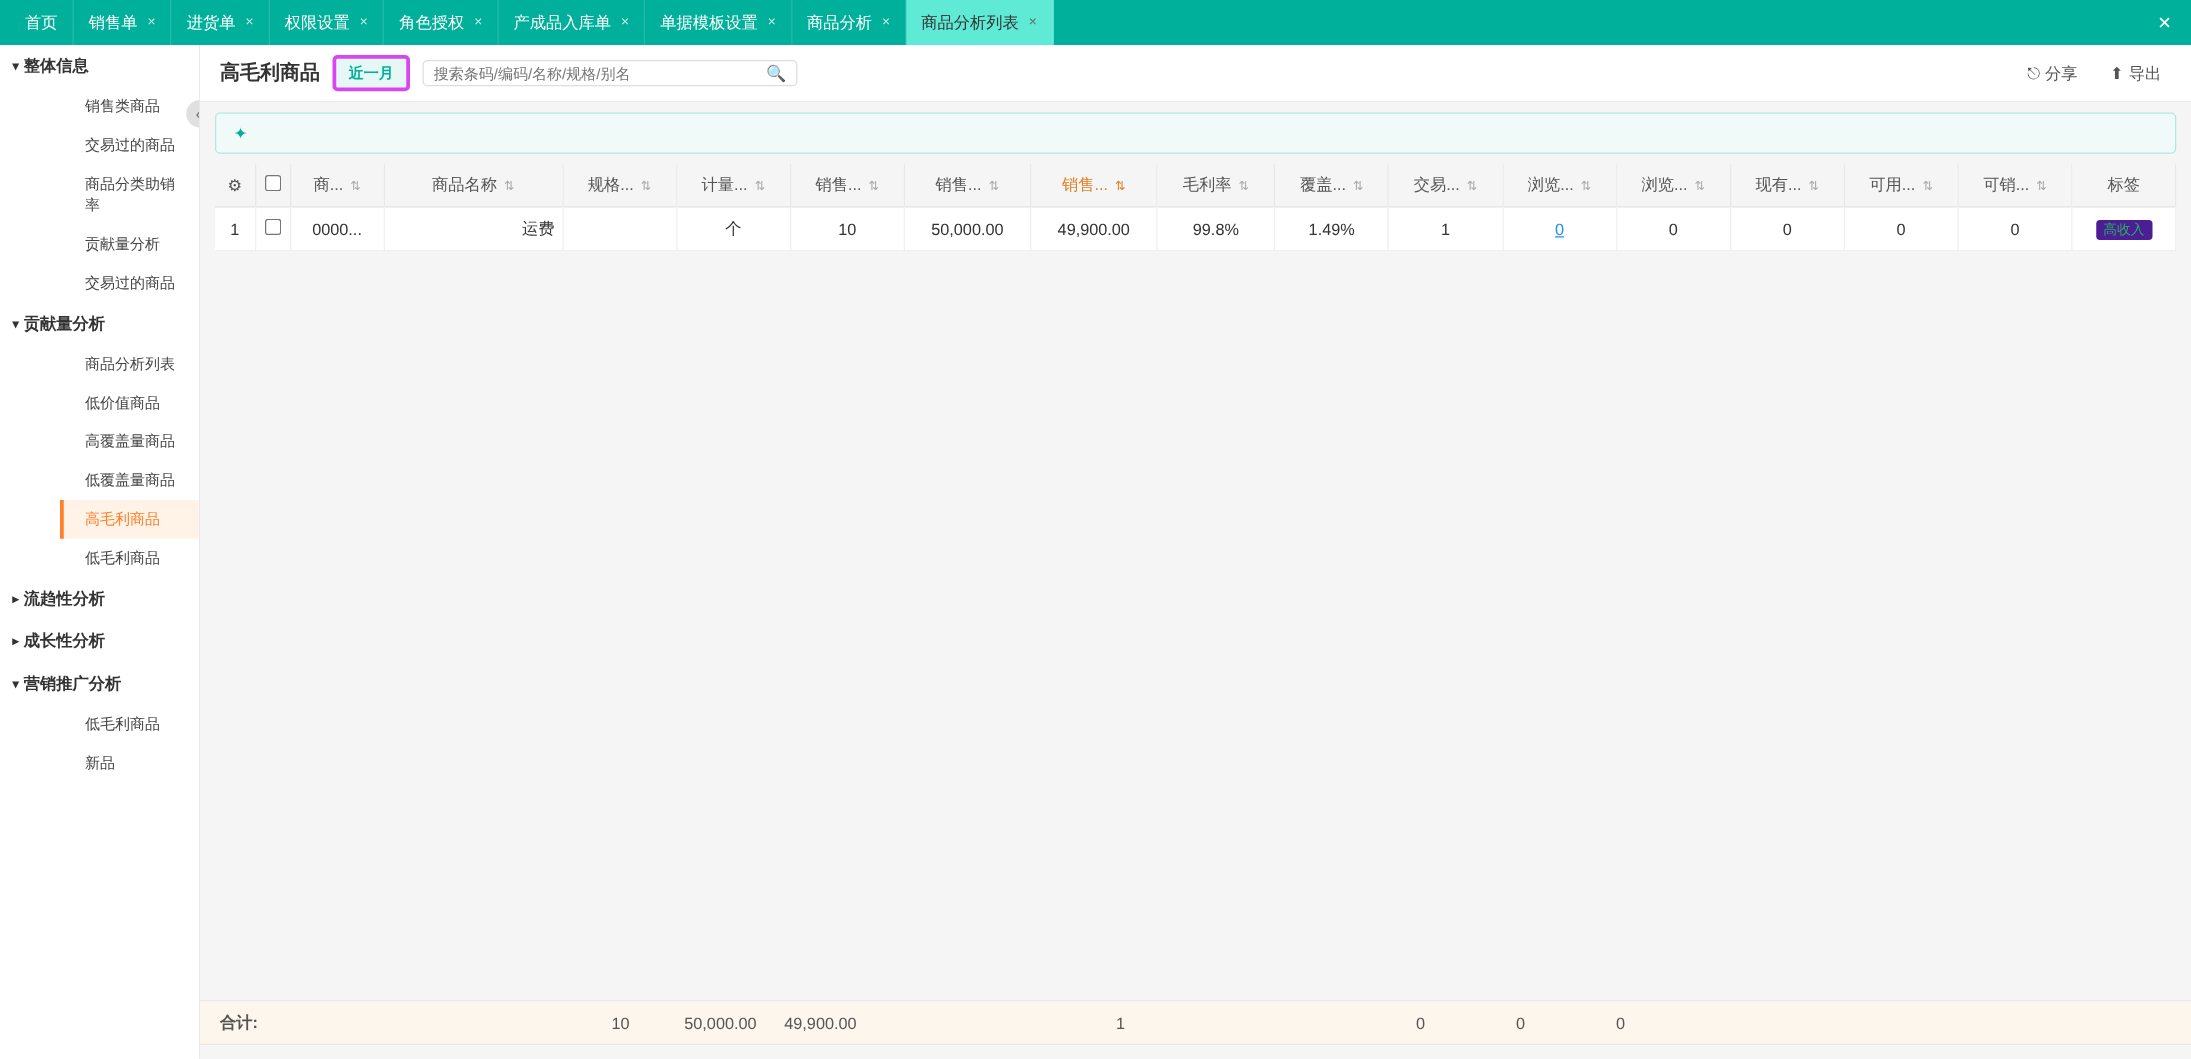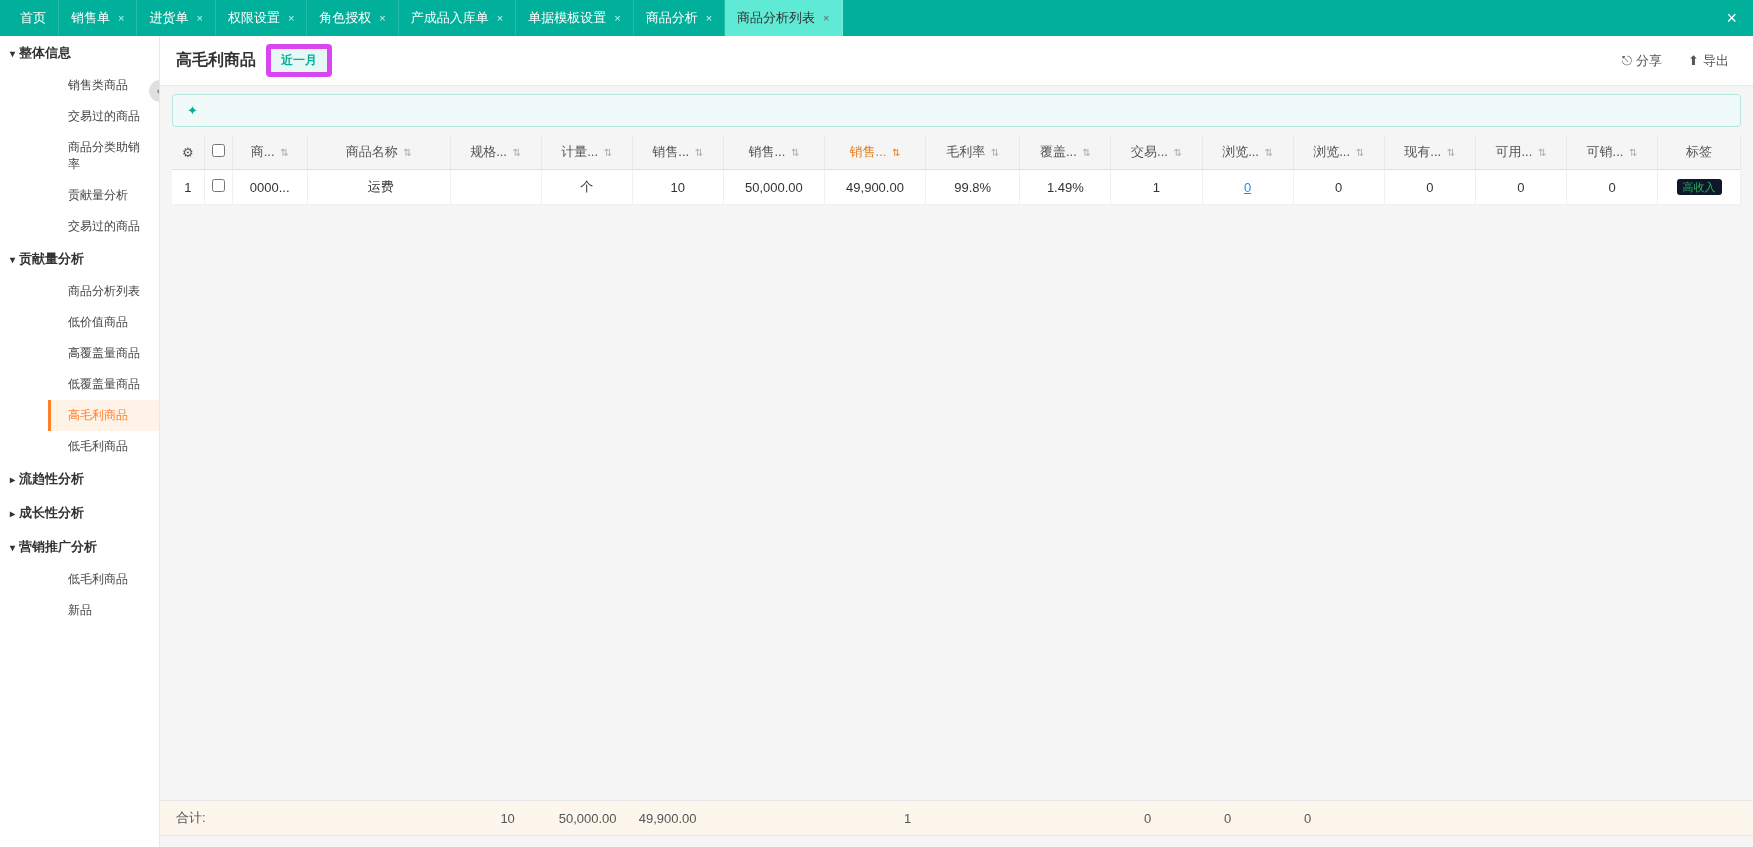--- a/index.html
+++ b/index.html
@@ -97,21 +97,21 @@
       border-bottom: 1px solid #e8e8e8;
       gap: 10px;
     }
     .content-title {
       font-size: 16px;
       font-weight: bold;
       color: #333;
     }
     .filter-btn {
       background: #fff;
-      border: 5px solid #d946ef;
+      border: 3px solid #d946ef;
       color: #00b09b;
       border-radius: 4px;
       padding: 3px 10px;
       cursor: pointer;
       font-size: 12px;
     }
     .filter-btn.active {
       background: #e6f7f5;
       font-weight: bold;
     }
@@ -194,44 +194,44 @@
       margin-left: 2px;
     }
     td {
       padding: 8px 6px;
       text-align: center;
       border-bottom: 1px solid #f0f0f0;
       border-right: 1px solid #f0f0f0;
       color: #333;
       white-space: nowrap;
     }
-    td.text-left { text-align: center; padding-left: 10px; }
+    td.text-left { text-align: right; padding-left: 10px; }
     .tag-high {
-      background: #0f172a;
+      background: #4c1d95;
       color: #27ae60;
       border-radius: 3px;
       padding: 2px 6px;
       font-size: 11px;
     }
     .link-style { color: #1890ff; text-decoration: underline; cursor: pointer; }
 
     
     .footer-total {
       background: #fdf6ec;
       border-top: 1px solid #e8e8e8;
       display: flex;
       align-items: center;
       padding: 8px 16px;
       font-size: 12px;
       color: #555;
       gap: 0;
     }
     .footer-total .label {
-      font-weight: normal;
-      margin-right: 32px;
+      font-weight: bold;
+      margin-right: 20px;
     }
     .total-cell {
       display: inline-block;
       min-width: 80px;
       text-align: center;
     }
 
     
     .scroll-bar {
       height: 12px;
@@ -323,20 +323,24 @@
     </div>
     <div class="sidebar-item">低毛利商品</div>
     <div class="sidebar-item">新品</div>
   </div>
 
   <div class="content-area">
 
     <div class="content-header">
       <span class="content-title">高毛利商品</span>
       <button class="filter-btn active">近一月</button>
+      <div class="search-box">
+        <input type="text" placeholder="搜索条码/编码/名称/规格/别名" style="">
+        <span style="color:#999; cursor:pointer;">🔍</span>
+      </div>
       <div class="header-actions">
         <div class="action-btn">
           <span>⎋</span>
           <span>分享</span>
         </div>
         <div class="action-btn">
           <span>⬆</span>
           <span>导出</span>
         </div>
       </div>

